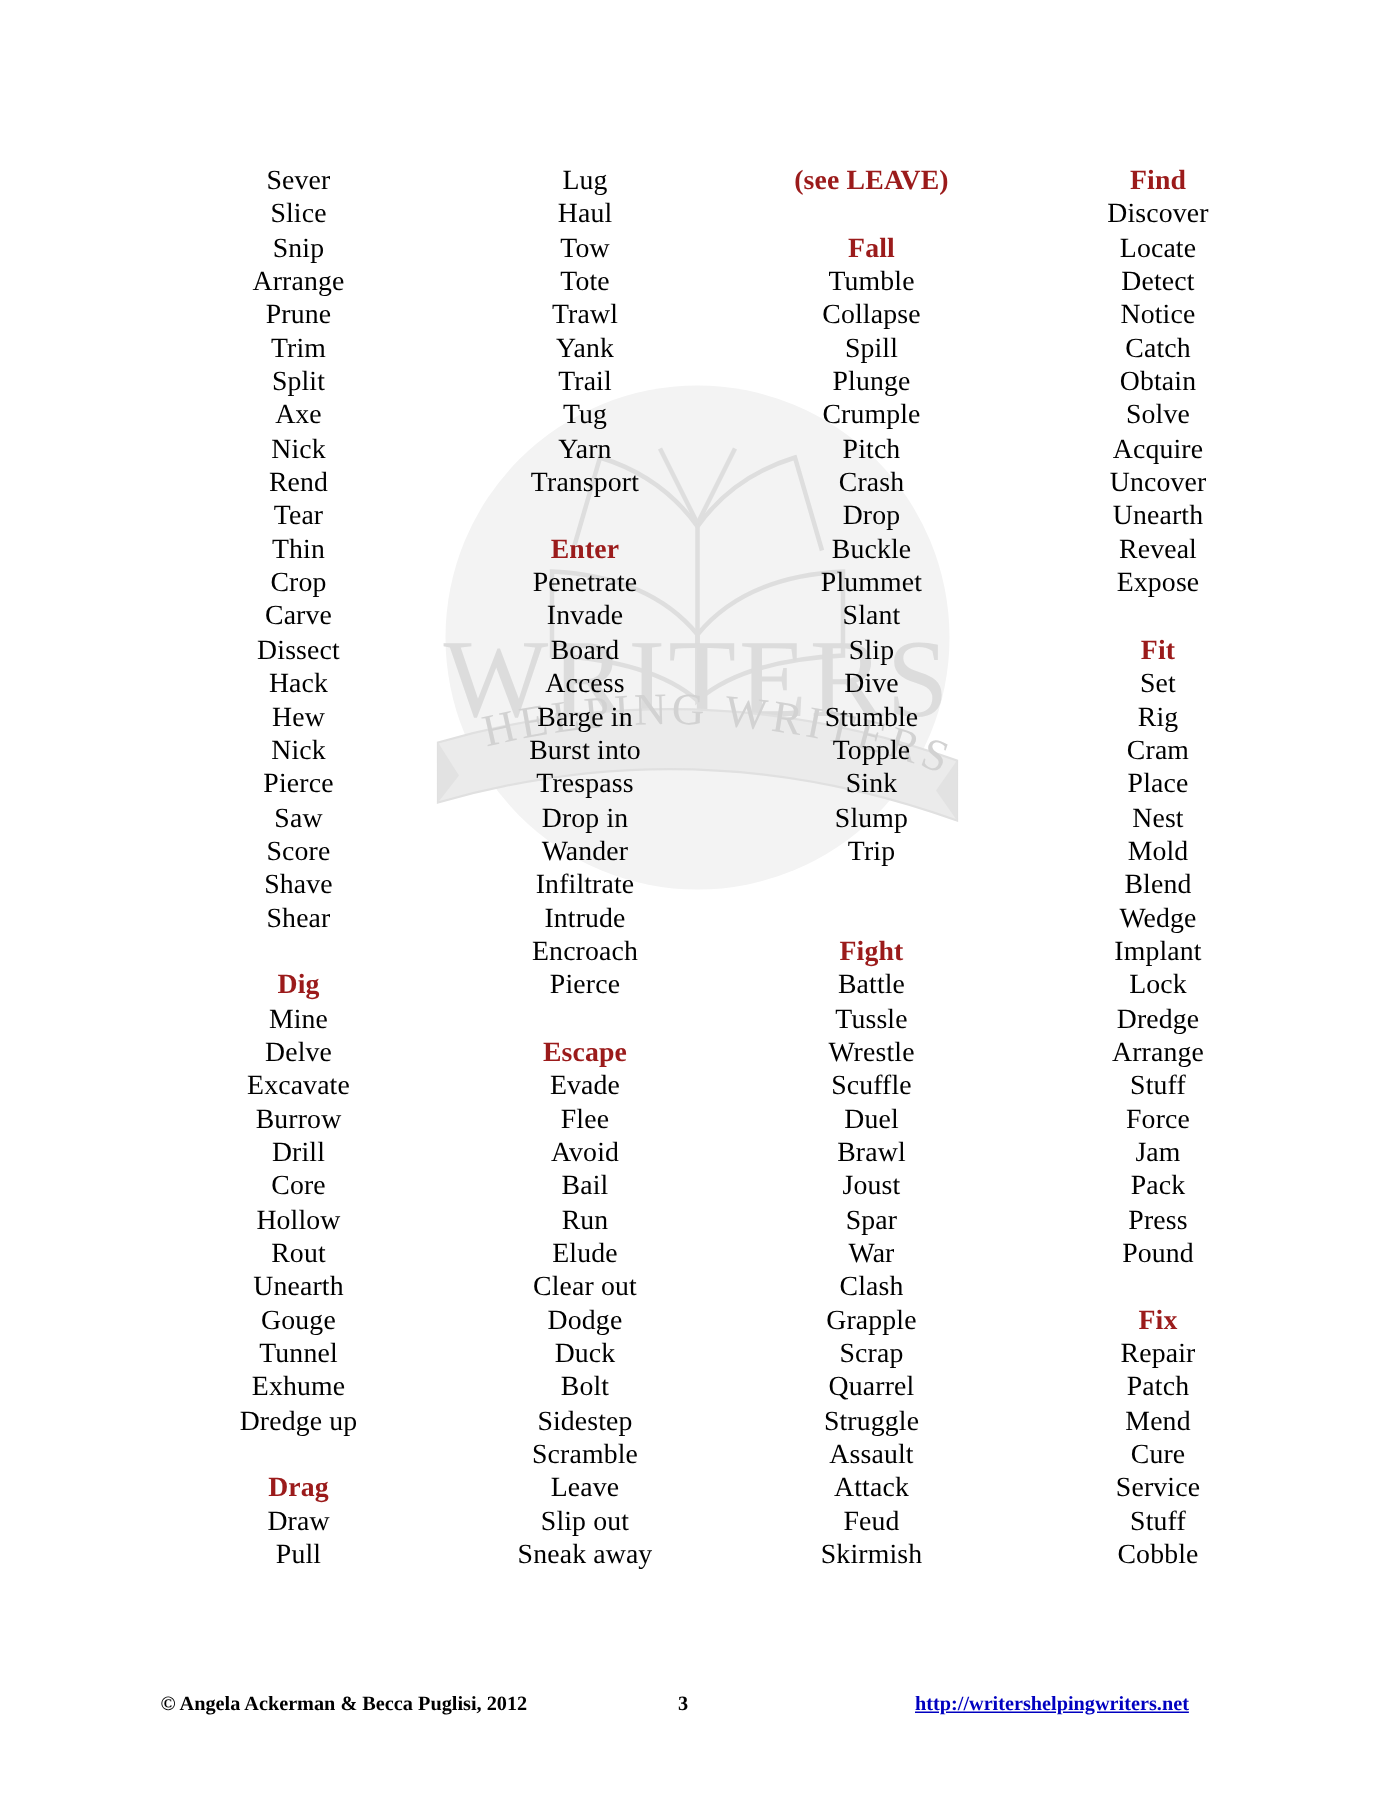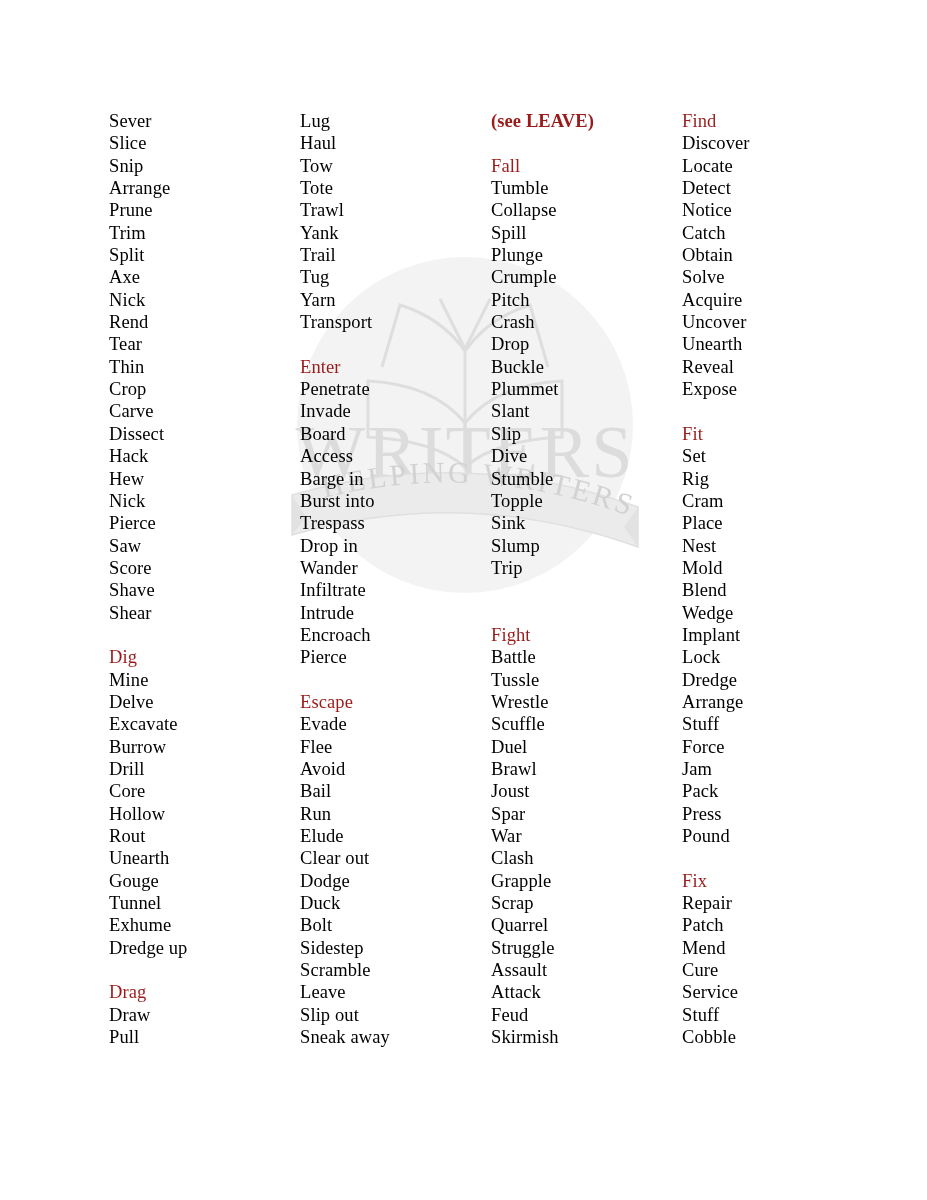--- a/index.html
+++ b/index.html
@@ -33,40 +33,41 @@
   .watermark svg { display: block; width: 100%; height: 100%; }
 
   
   .columns {
     position: absolute;
     left: 0;
     top: 0;
     width: 927px;
     height: 1100px;
     z-index: 2;
+    text-align: center;
   }
   .col {
     position: absolute;
     top: 110px;
     width: 180px;
   }
   .col-0 { left: 109px; }
   .col-1 { left: 300px; }
   .col-2 { left: 491px; }
   .col-3 { left: 682px; }
 
   .entry {
     height: 22.35px;
     line-height: 22.35px;
     font-size: 18.5px;
     white-space: nowrap;
     letter-spacing: 0.1px;
   }
   .entry.heading {
-    font-weight: normal;
+    font-weight: bold;
     color: #9b1b1b;
   }
   .entry.crossref {
     color: #9b1b1b;
     font-weight: bold;
   }
   .entry.blank {
     color: transparent;
   }
 
@@ -312,14 +313,19 @@
         <div class="entry">Repair</div>
         <div class="entry">Patch</div>
         <div class="entry">Mend</div>
         <div class="entry">Cure</div>
         <div class="entry">Service</div>
         <div class="entry">Stuff</div>
         <div class="entry">Cobble</div>
       </div>
   </div>
 
+  <div class="footer">
+    <span class="footer-copyright">© Angela Ackerman &amp; Becca Puglisi, 2012</span>
+    <span class="footer-pagenum">3</span>
+    <a class="footer-link" href="#">http://writershelpingwriters.net</a>
+  </div>
 
 </div>
 
 </body></html>

